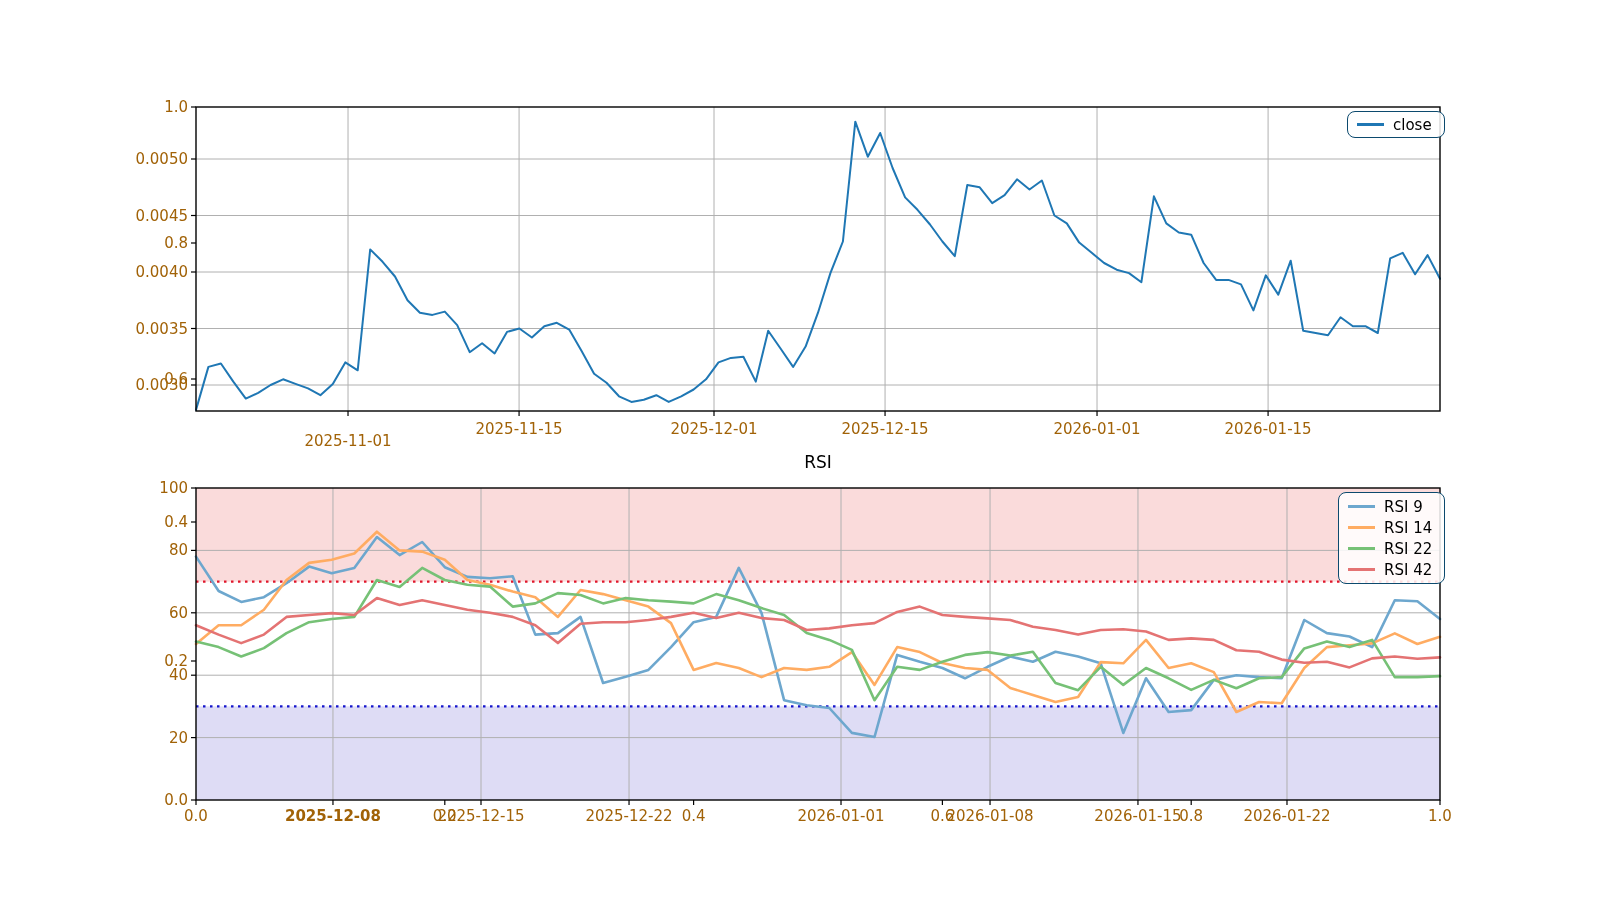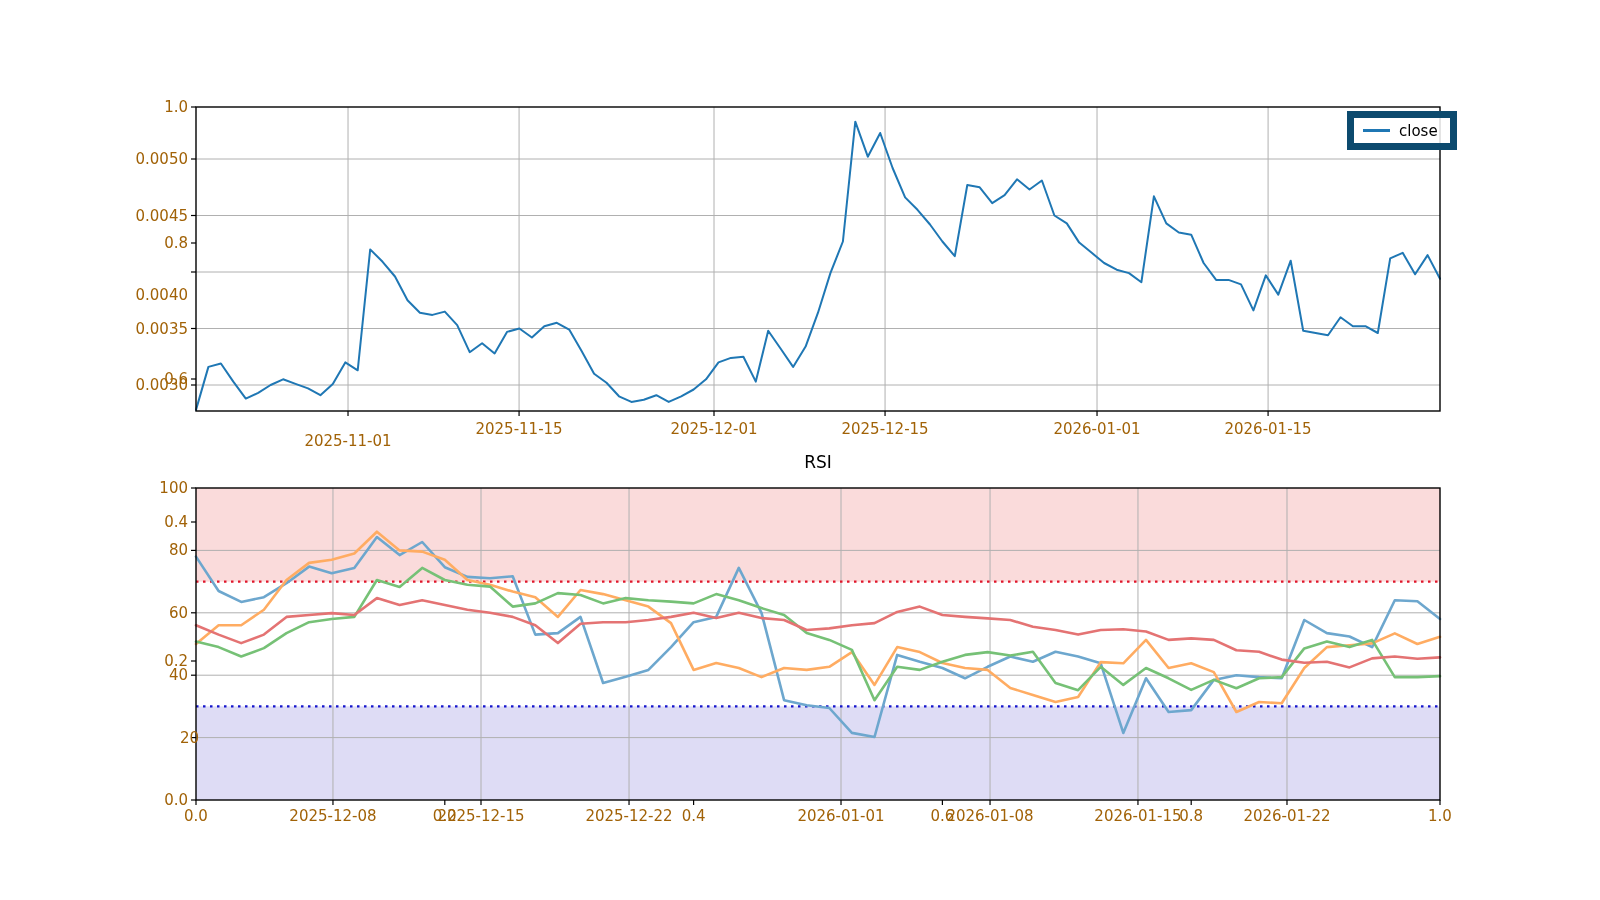--- a/index.html
+++ b/index.html
@@ -7,22 +7,22 @@
           font-family:"DejaVu Sans","Liberation Sans",sans-serif;}
   #plot-svg{position:absolute;left:0;top:0;}
   #tick-layer{position:absolute;left:0;top:0;width:1600px;height:900px;pointer-events:none;}
   .tick{position:absolute;font-size:15px;line-height:18px;color:#a16207;white-space:nowrap;}
   .tick.yright{width:80px;text-align:right;}
   .tick.xcenter{width:130px;text-align:center;}
   .watermark{position:absolute;left:618px;top:425px;width:400px;text-align:center;
              font-size:34px;color:rgba(125,125,125,0.72);letter-spacing:1px;}
   .rsi-title{position:absolute;left:718px;top:452px;width:200px;text-align:center;
              font-size:17px;color:#000000;}
-  .legend{position:absolute;background:rgba(255,255,255,0.85);border:7px solid #0c4a6e;
-          border-radius:0;font-size:15px;color:#000;}
+  .legend{position:absolute;background:rgba(255,255,255,0.85);border:1px solid #0c4a6e;
+          border-radius:8px;font-size:15px;color:#000;}
   .legend-row{display:flex;align-items:center;gap:9px;height:21px;}
   .sample{display:inline-block;width:27px;height:3px;}
   .legend-top{left:1347px;top:111px;padding:2px 12px 2px 9px;}
   .legend-rsi{left:1338px;top:492px;padding:3px 12px 3px 9px;}
 </style>
 </head>
 <body>
 
 <div class="figure">
   <svg id="plot-svg" width="1600" height="900" viewBox="0 0 1600 900">
@@ -92,57 +92,75 @@
       <line x1="191" y1="675.2" x2="196" y2="675.2" stroke="#000" stroke-width="1.2"></line>
       <line x1="191" y1="737.6" x2="196" y2="737.6" stroke="#000" stroke-width="1.2"></line>
       <line x1="191" y1="522" x2="196" y2="522" stroke="#000" stroke-width="1.2"></line>
       <line x1="191" y1="661" x2="196" y2="661" stroke="#000" stroke-width="1.2"></line>
       <line x1="191" y1="800" x2="196" y2="800" stroke="#000" stroke-width="1.2"></line>
     </svg>
 
   <div id="tick-layer">
       <div class="tick yright" style="left: 108px; top: 150px;">0.0050</div>
       <div class="tick yright" style="left: 108px; top: 206.5px;">0.0045</div>
-      <div class="tick yright" style="left: 108px; top: 263px; margin-top: 23px;">0.0040</div>
+      <div class="tick yright" style="left: 108px; top: 263px;">0.0040</div>
       <div class="tick yright" style="left: 108px; top: 319.5px;">0.0035</div>
       <div class="tick yright" style="left: 108px; top: 376px;">0.0030</div>
       <div class="tick yright" style="left: 108px; top: 98px;">1.0</div>
       <div class="tick yright" style="left: 108px; top: 234px;">0.8</div>
       <div class="tick yright" style="left: 108px; top: 370px;">0.6</div>
       <div class="tick xcenter" style="left: 283.017px; top: 432px;">2025-11-01</div>
       <div class="tick xcenter" style="left: 454.067px; top: 420px;">2025-11-15</div>
       <div class="tick xcenter" style="left: 649.002px; top: 420px;">2025-12-01</div>
       <div class="tick xcenter" style="left: 820.052px; top: 420px;">2025-12-15</div>
       <div class="tick xcenter" style="left: 1032.03px; top: 420px;">2026-01-01</div>
       <div class="tick xcenter" style="left: 1203.08px; top: 420px;">2026-01-15</div>
       <div class="tick yright" style="left: 108px; top: 479px;">100</div>
       <div class="tick yright" style="left: 108px; top: 541.4px;">80</div>
       <div class="tick yright" style="left: 108px; top: 603.8px;">60</div>
       <div class="tick yright" style="left: 108px; top: 666.2px;">40</div>
-      <div class="tick yright" style="left: 119px; top: 728.6px;">20</div>
+      <div class="tick yright" style="left: 108px; top: 728.6px;">20</div>
       <div class="tick yright" style="left: 108px; top: 513px;">0.4</div>
       <div class="tick yright" style="left: 108px; top: 652px;">0.2</div>
       <div class="tick yright" style="left: 108px; top: 791px;">0.0</div>
       <div class="tick xcenter" style="left: 131px; top: 807px;">0.0</div>
       <div class="tick xcenter" style="left: 379.8px; top: 807px;">0.2</div>
       <div class="tick xcenter" style="left: 628.6px; top: 807px;">0.4</div>
       <div class="tick xcenter" style="left: 877.4px; top: 807px;">0.6</div>
       <div class="tick xcenter" style="left: 1126.2px; top: 807px;">0.8</div>
       <div class="tick xcenter" style="left: 1375px; top: 807px;">1.0</div>
-      <div class="tick xcenter" style="left: 267.964px; top: 807px;">2025-12-08</div>
+      <div class="tick xcenter" style="left: 267.964px; top: 807px; font-weight: bold;">2025-12-08</div>
       <div class="tick xcenter" style="left: 416px; top: 807px;">2025-12-15</div>
       <div class="tick xcenter" style="left: 564.036px; top: 807px;">2025-12-22</div>
       <div class="tick xcenter" style="left: 776.014px; top: 807px;">2026-01-01</div>
       <div class="tick xcenter" style="left: 925.045px; top: 807px;">2026-01-08</div>
       <div class="tick xcenter" style="left: 1072.96px; top: 807px;">2026-01-15</div>
       <div class="tick xcenter" style="left: 1221.99px; top: 807px;">2026-01-22</div>
     </div>
 
   <div class="rsi-title">RSI</div>
 
   <div class="legend legend-top">
     <div class="legend-row">
       <span class="sample" style="background: rgb(31, 119, 180);"></span>
       <span>close</span>
     </div>
   </div>
 
+  <div class="legend legend-rsi">
+    <div class="legend-row">
+      <span class="sample" style="background: rgb(109, 167, 206);"></span>
+      <span>RSI 9</span>
+    </div>
+    <div class="legend-row">
+      <span class="sample" style="background: rgb(255, 172, 98);"></span>
+      <span>RSI 14</span>
+    </div>
+    <div class="legend-row">
+      <span class="sample" style="background: rgb(118, 193, 118);"></span>
+      <span>RSI 22</span>
+    </div>
+    <div class="legend-row">
+      <span class="sample" style="background: rgb(228, 115, 115);"></span>
+      <span>RSI 42</span>
+    </div>
+  </div>
 </div>
 
 </body></html>

